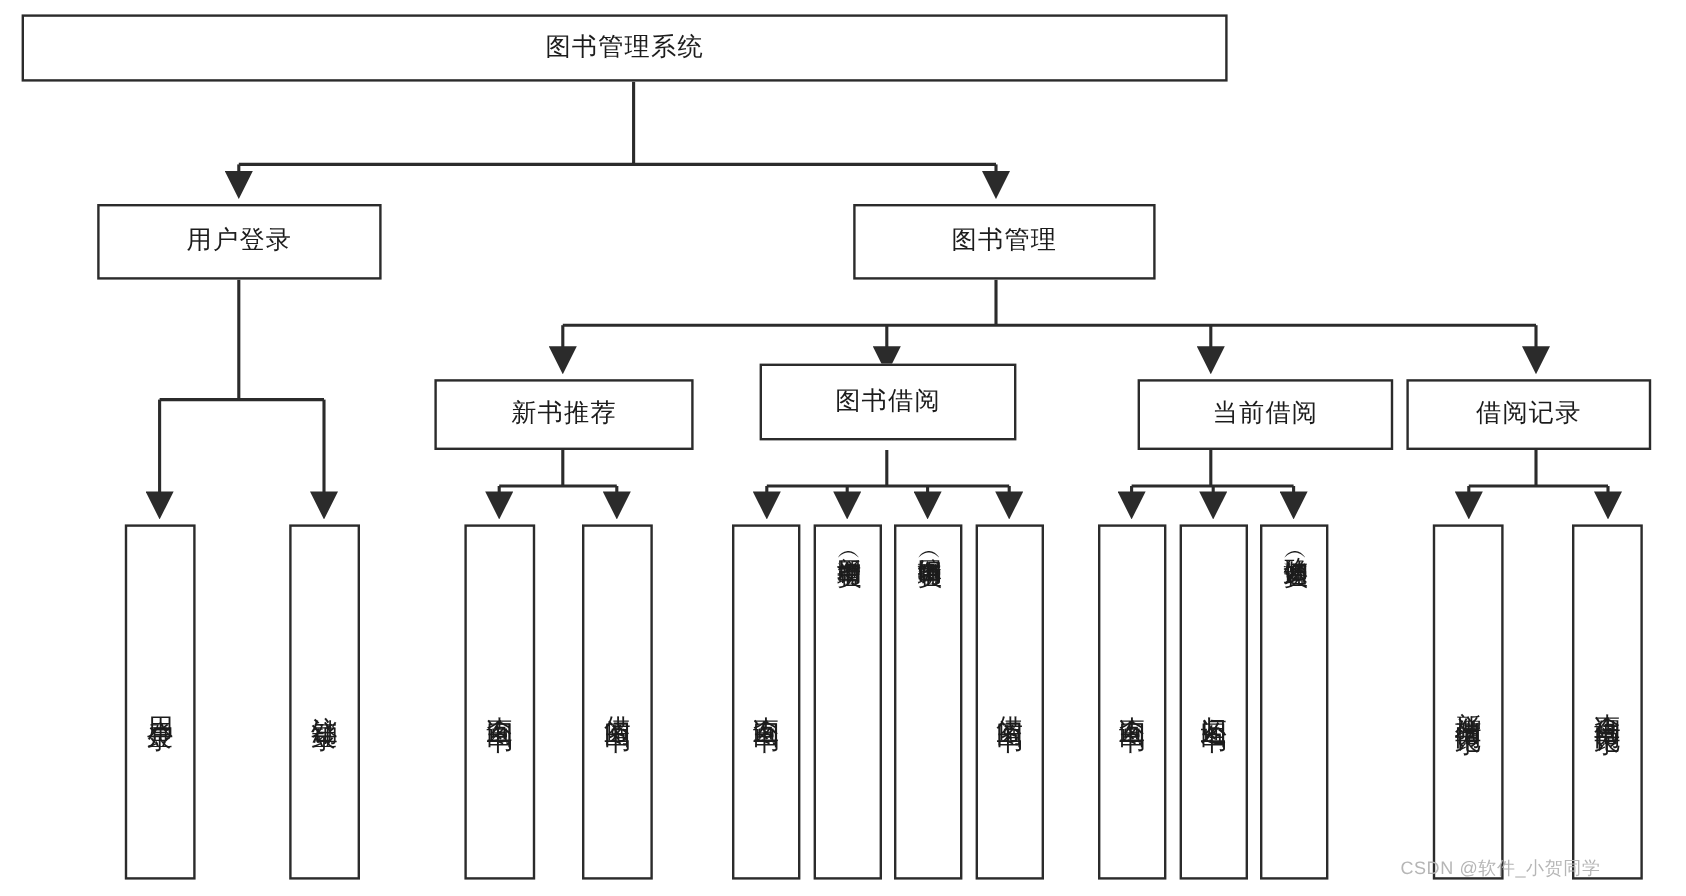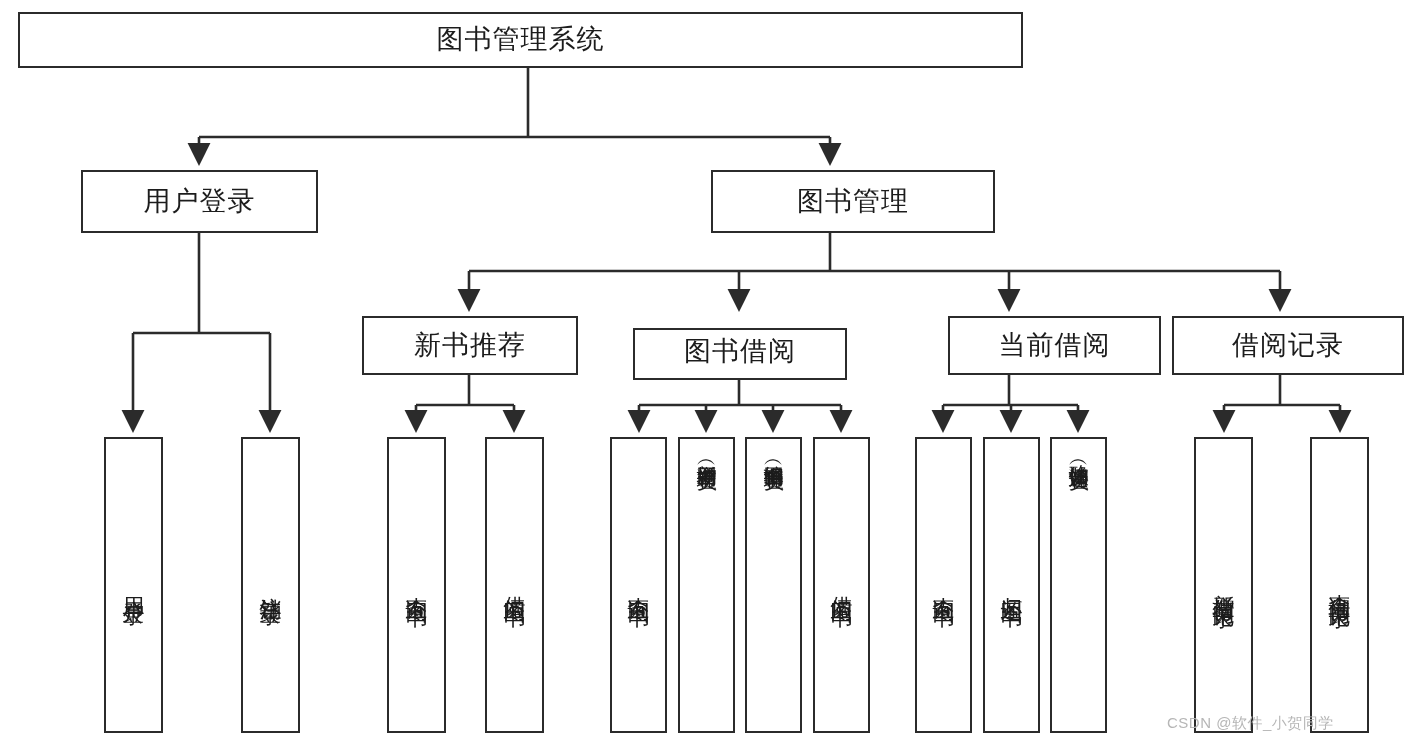--- a/index.html
+++ b/index.html
@@ -16,21 +16,21 @@
     position:absolute;
     box-sizing:border-box;
     background:#ffffff;
     border:2px solid #2b2b2b;
     display:flex;
     align-items:center;
     justify-content:center;
     color:#1c1c1c;
   }
   .node .lbl{
-    font-size:27px;
+    font-size:21px;
     line-height:1.18;
     letter-spacing:1px;
     white-space:nowrap;
     text-align:center;
   }
   
   .node.vert .lbl{
     writing-mode:vertical-rl;
     text-orientation:upright;
     white-space:nowrap;
@@ -109,34 +109,34 @@
     </g>
   </svg>
 
   <div class="node" style="left:18px;top:12px;width:1005px;height:56px;">
     <span class="lbl">图书管理系统</span>
   </div>
 
   <div class="node" style="left:81px;top:170px;width:237px;height:63px;">
     <span class="lbl">用户登录</span>
   </div>
-  <div class="node" style="left:711px;top:170px;width:284px;height:63px;">
+  <div class="node" style="left:711px;top:170px;width:252px;height:63px;">
     <span class="lbl">图书管理</span>
   </div>
 
   <div class="node" style="left:362px;top:316px;width:216px;height:59px;">
     <span class="lbl">新书推荐</span>
   </div>
-  <div class="node" style="left:633px;top:328px;width:214px;height:52px;font-family:Liberation Mono, monospace;">
+  <div class="node" style="left:633px;top:303px;width:214px;height:64px;">
     <span class="lbl">图书借阅</span>
   </div>
   <div class="node" style="left:903px;top:316px;width:213px;height:59px;margin-left:45px;">
     <span class="lbl">当前借阅</span>
   </div>
-  <div class="node" style="left:1172px;top:316px;width:232px;height:59px;">
+  <div class="node" style="left:1172px;top:316px;width:204px;height:59px;">
     <span class="lbl">借阅记录</span>
   </div>
 
   <div class="node vert mid" style="left:104px;top:437px;width:59px;height:296px;">
     <span class="lbl">用户登录</span>
   </div>
   <div class="node vert mid" style="left:241px;top:437px;width:59px;height:296px;">
     <span class="lbl">注销登录</span>
   </div>
 

